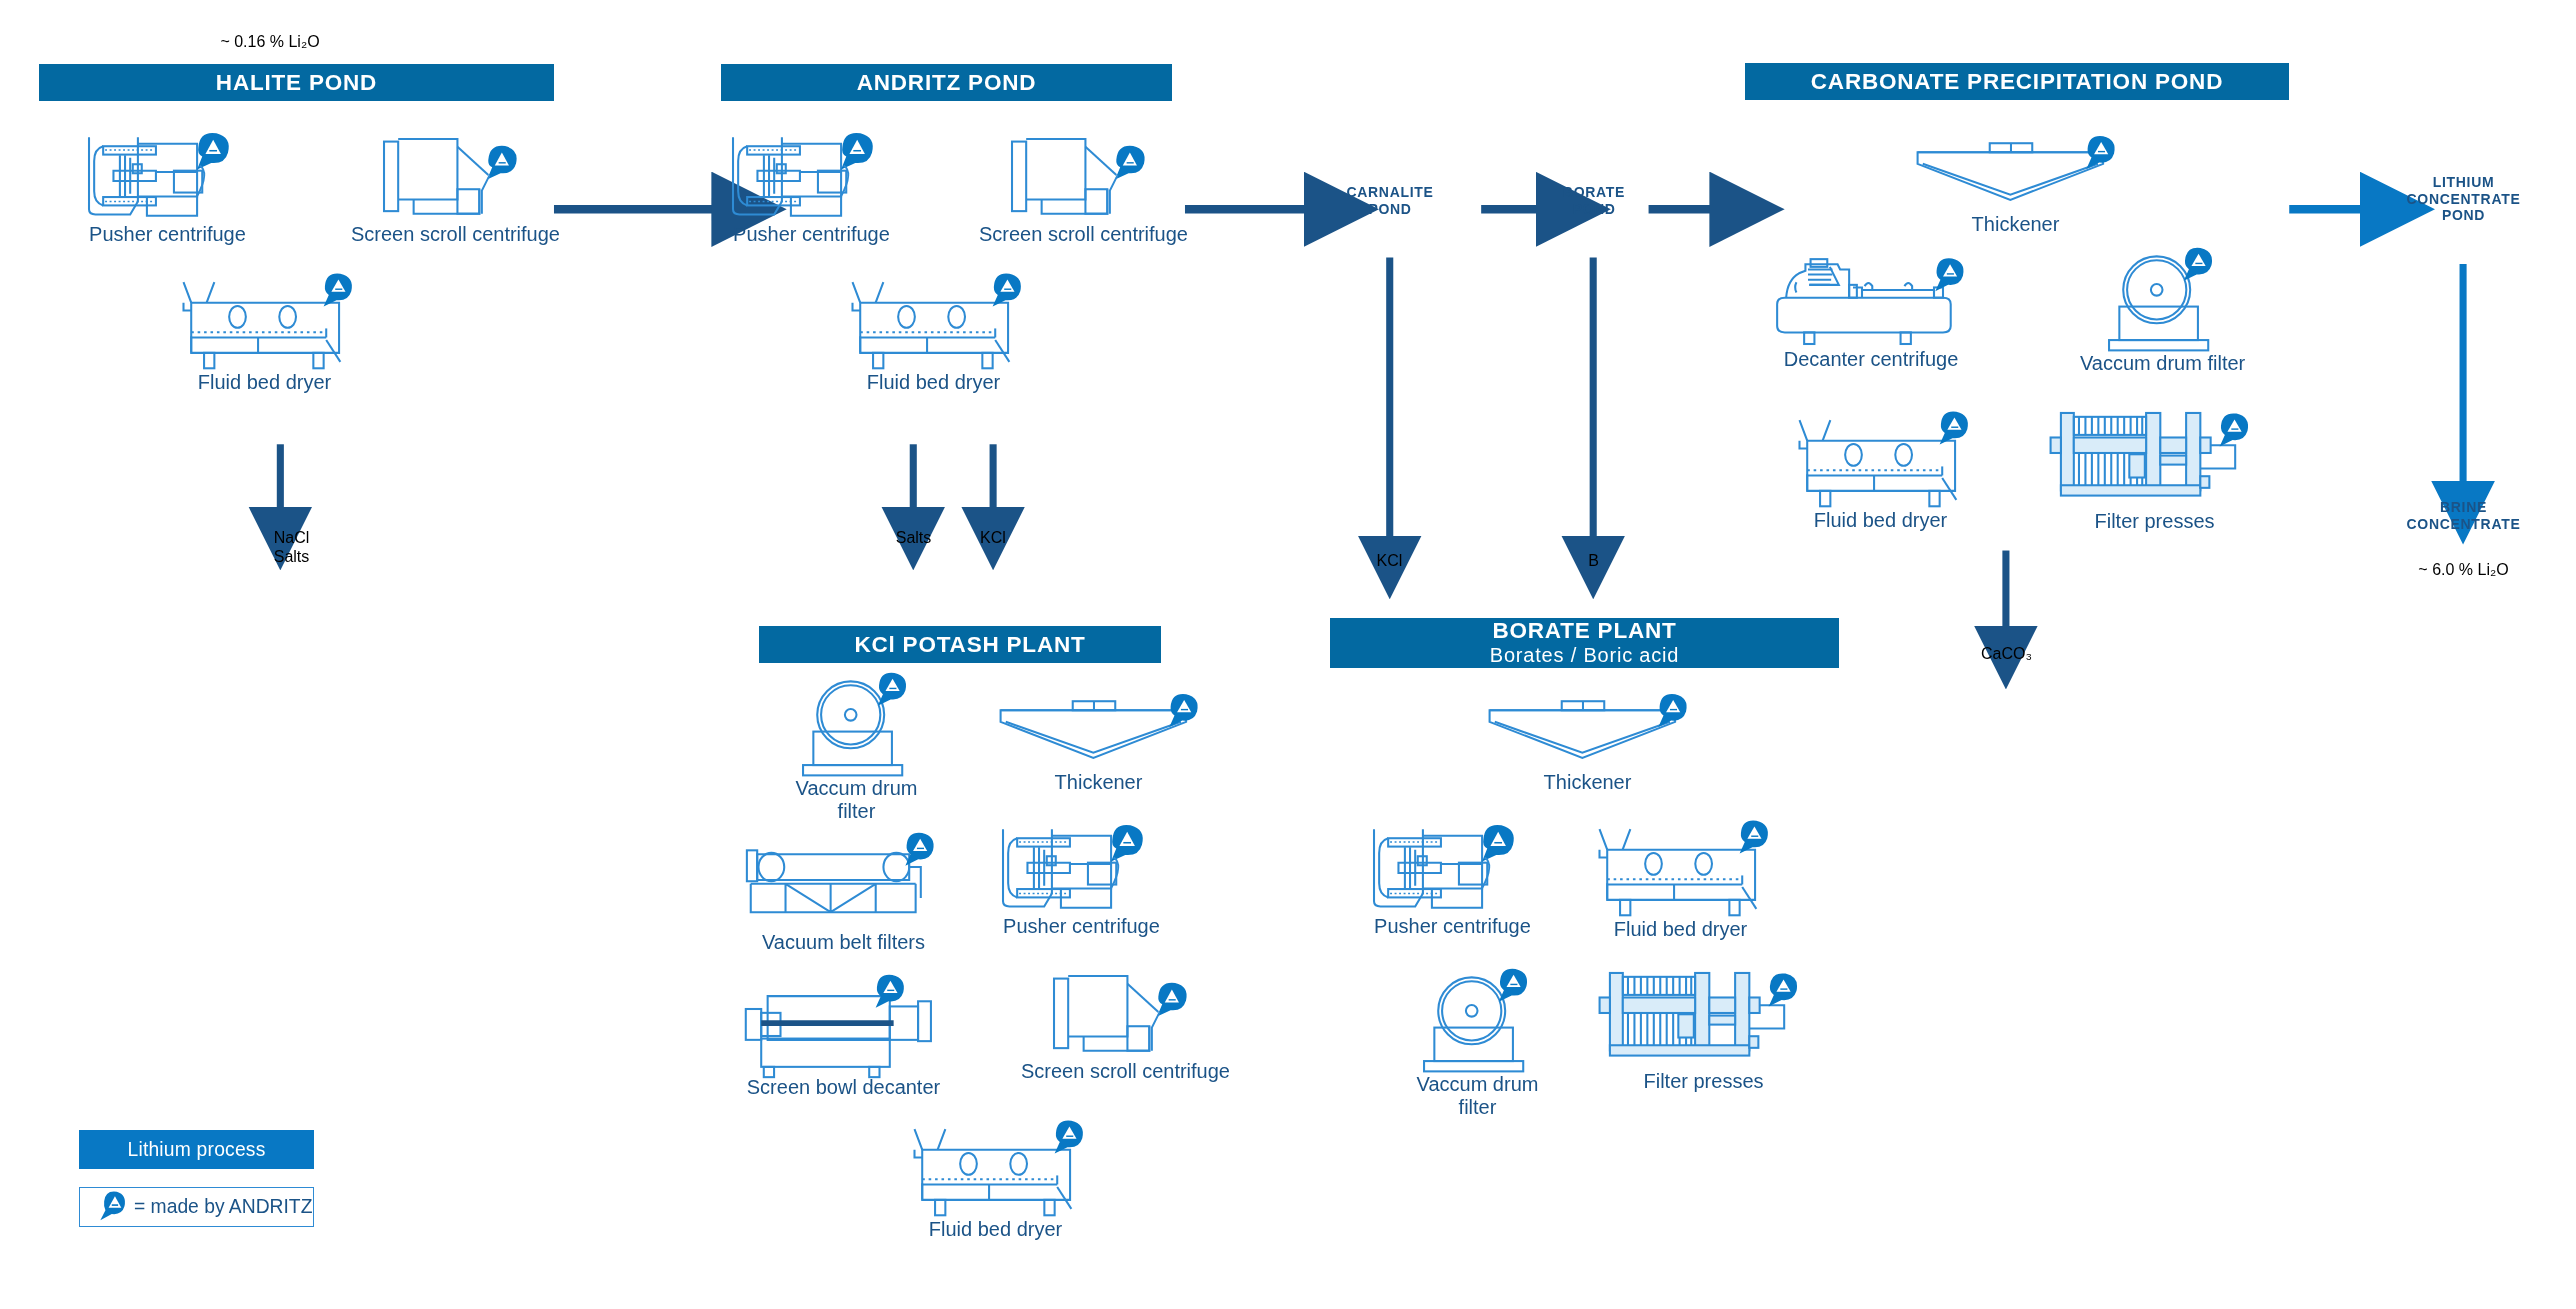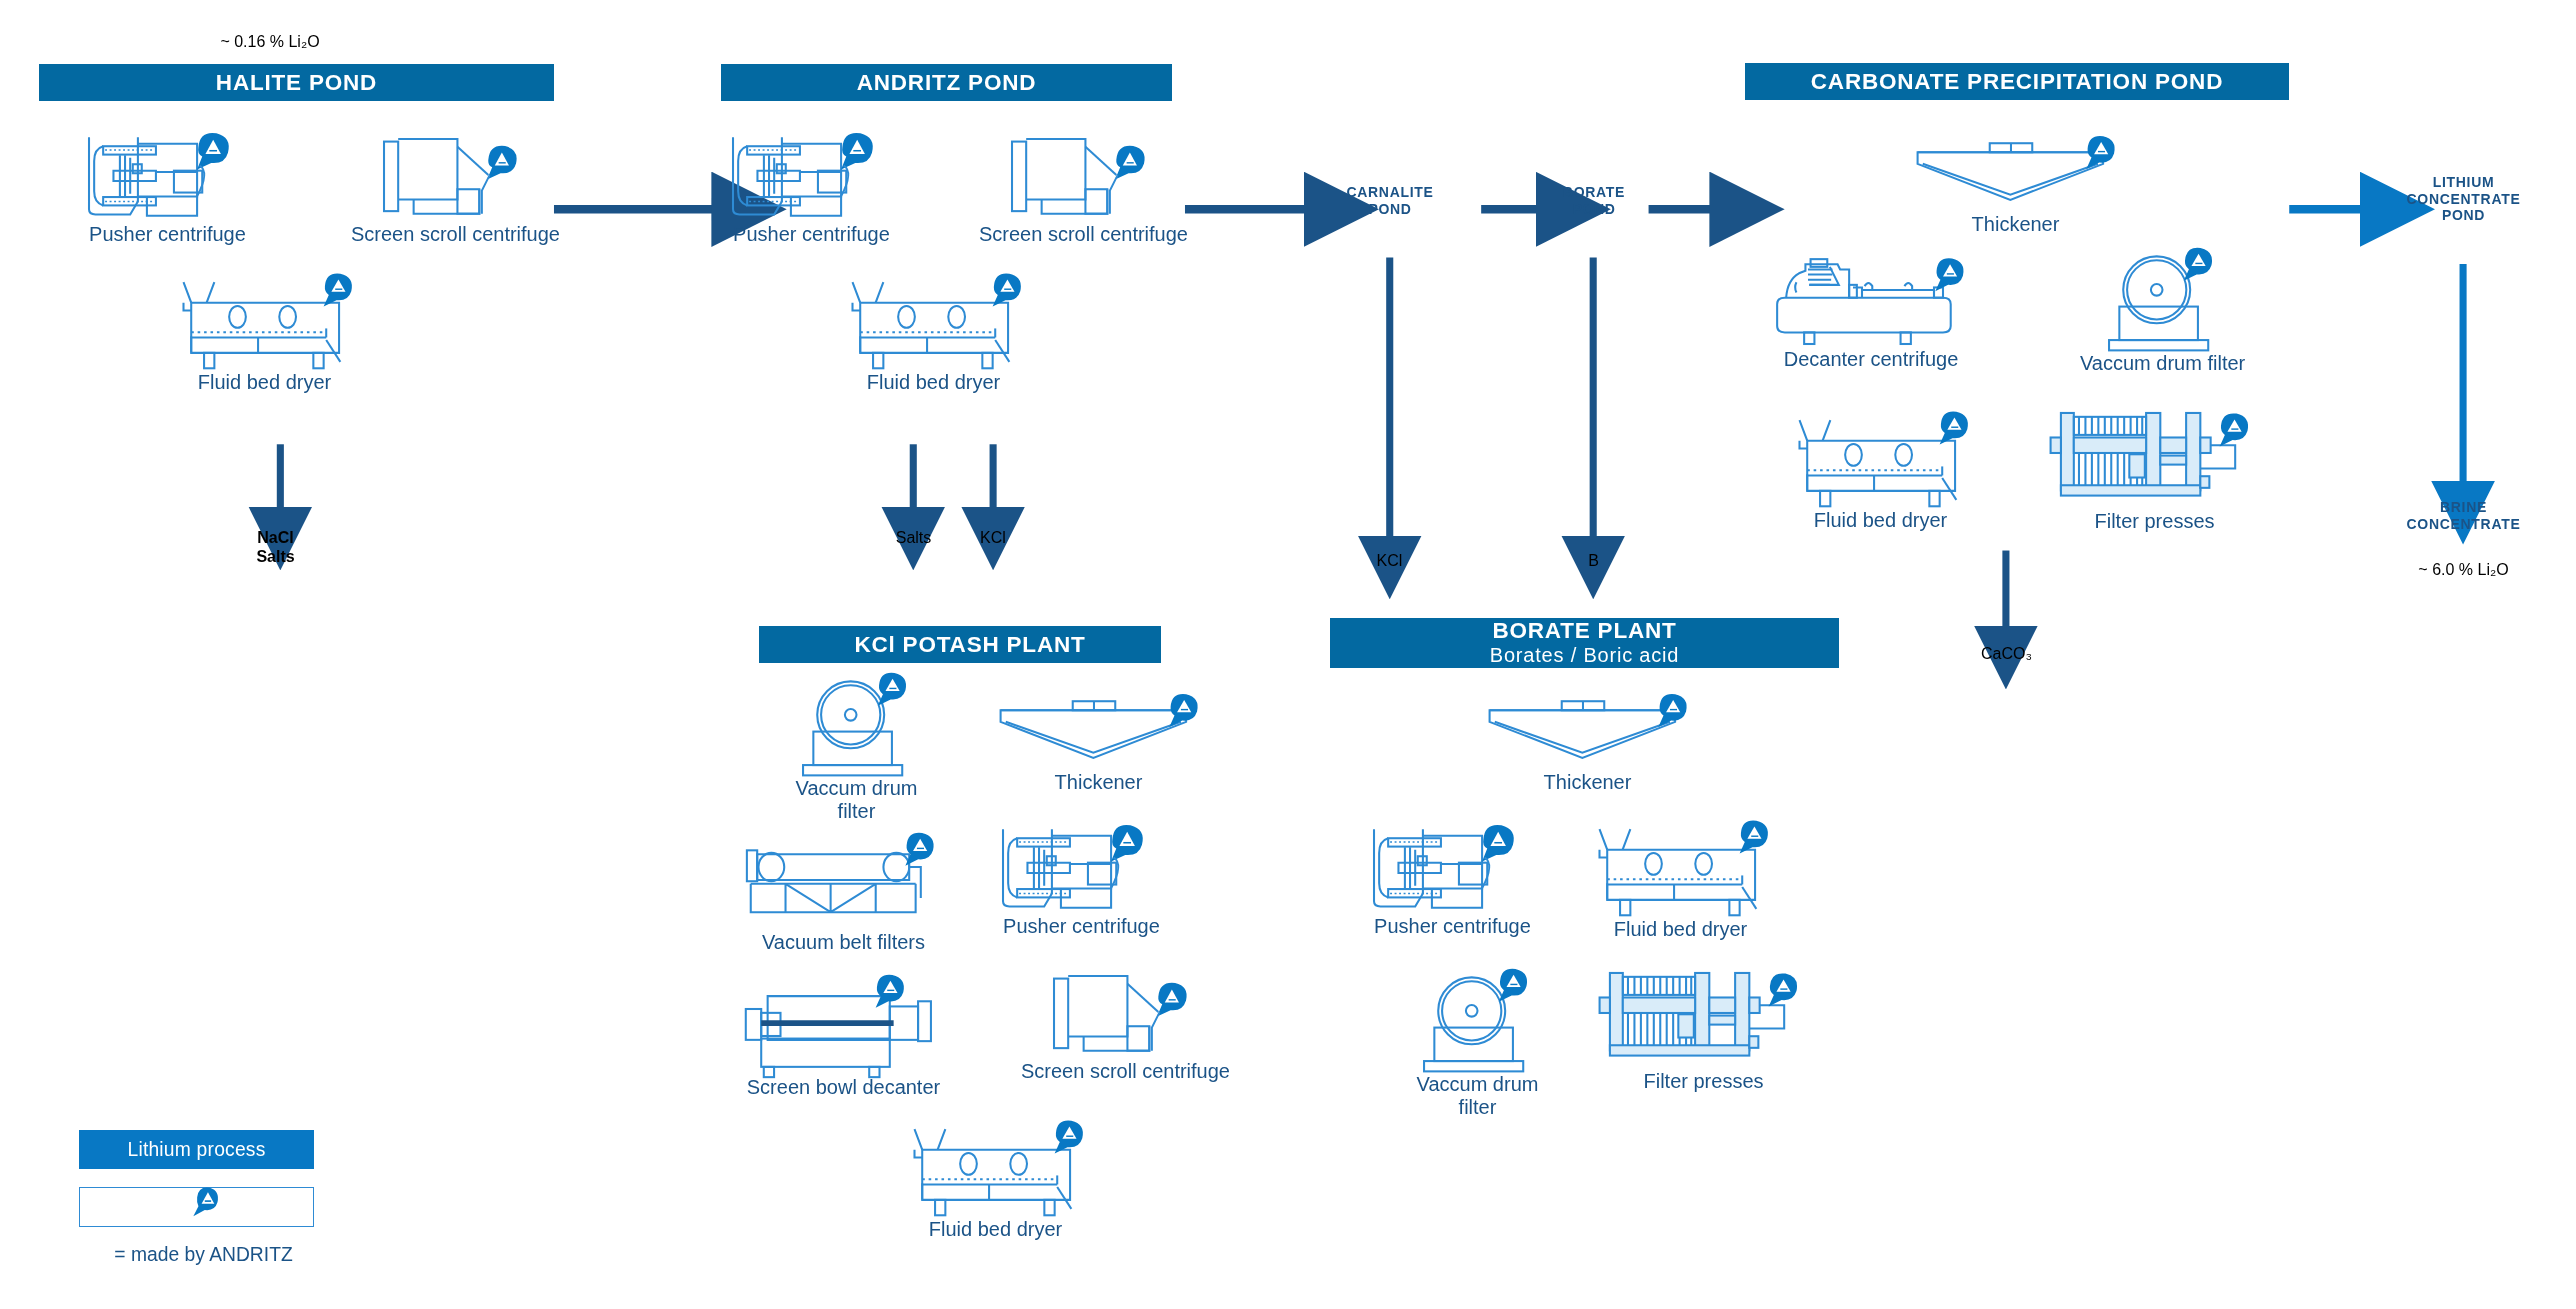--- a/index.html
+++ b/index.html
@@ -40,21 +40,21 @@
   }
 
   
   .legend-fill{
     position:absolute;background:#0878C4;color:#ffffff;
     display:flex;align-items:center;justify-content:center;
     font-size:19.3px;letter-spacing:0.2px;
   }
   .legend-box{
     position:absolute;background:#ffffff;border:1.3px solid #2E8BD4;
-    display:flex;align-items:center;box-sizing:border-box;padding-left:14px;gap:26px;flex-direction:column;
+    display:flex;align-items:center;box-sizing:border-box;padding-left:14px;gap:7px;
   }
   .legend-box .lbl{color:#1B5387;font-size:19.3px;}
 
   svg{display:block;overflow:visible;}
 </style>
 </head>
 <body>
 
 <div class="stage">
 
@@ -170,21 +170,21 @@
         <g>
           <path d="M264 14 Q266 -8 288 -5 Q310 0 305 22 Q300 38 282 36 L262 46 L270 28 Q263 23 264 14Z" fill="#0878C4"></path>
           <path d="M285 4 L296 23 L274 23 Z" fill="#ffffff"></path>
           <path d="M280 19 L291 19" stroke="#0878C4" stroke-width="2.2"></path>
         </g>
       </svg>
     </div>
     <div class="cap">Fluid bed dryer</div>
   </div>
 
-  <div class="txt" style="left:192px;top:528px;width:167px;font-weight:bold;">NaCl
+  <div class="txt" style="left:208px;top:528px;width:167px;">NaCl
 Salts</div>
 
   <div class="hdr" style="left:721px;top:64px;width:451px;height:37px;">
     <span class="t1">ANDRITZ POND</span>
   </div>
 
   <div class="item" style="left:715px;top:132px;">
     <div class="art">
       <svg width="193" height="87" viewBox="0 0 300 135">
         <g fill="none" stroke="#2E8BD4" stroke-width="3.2">

